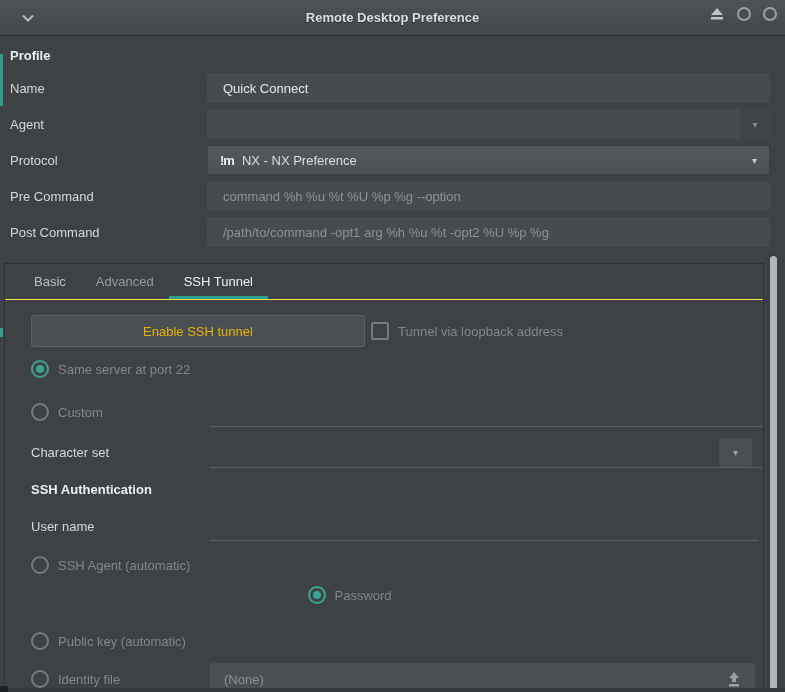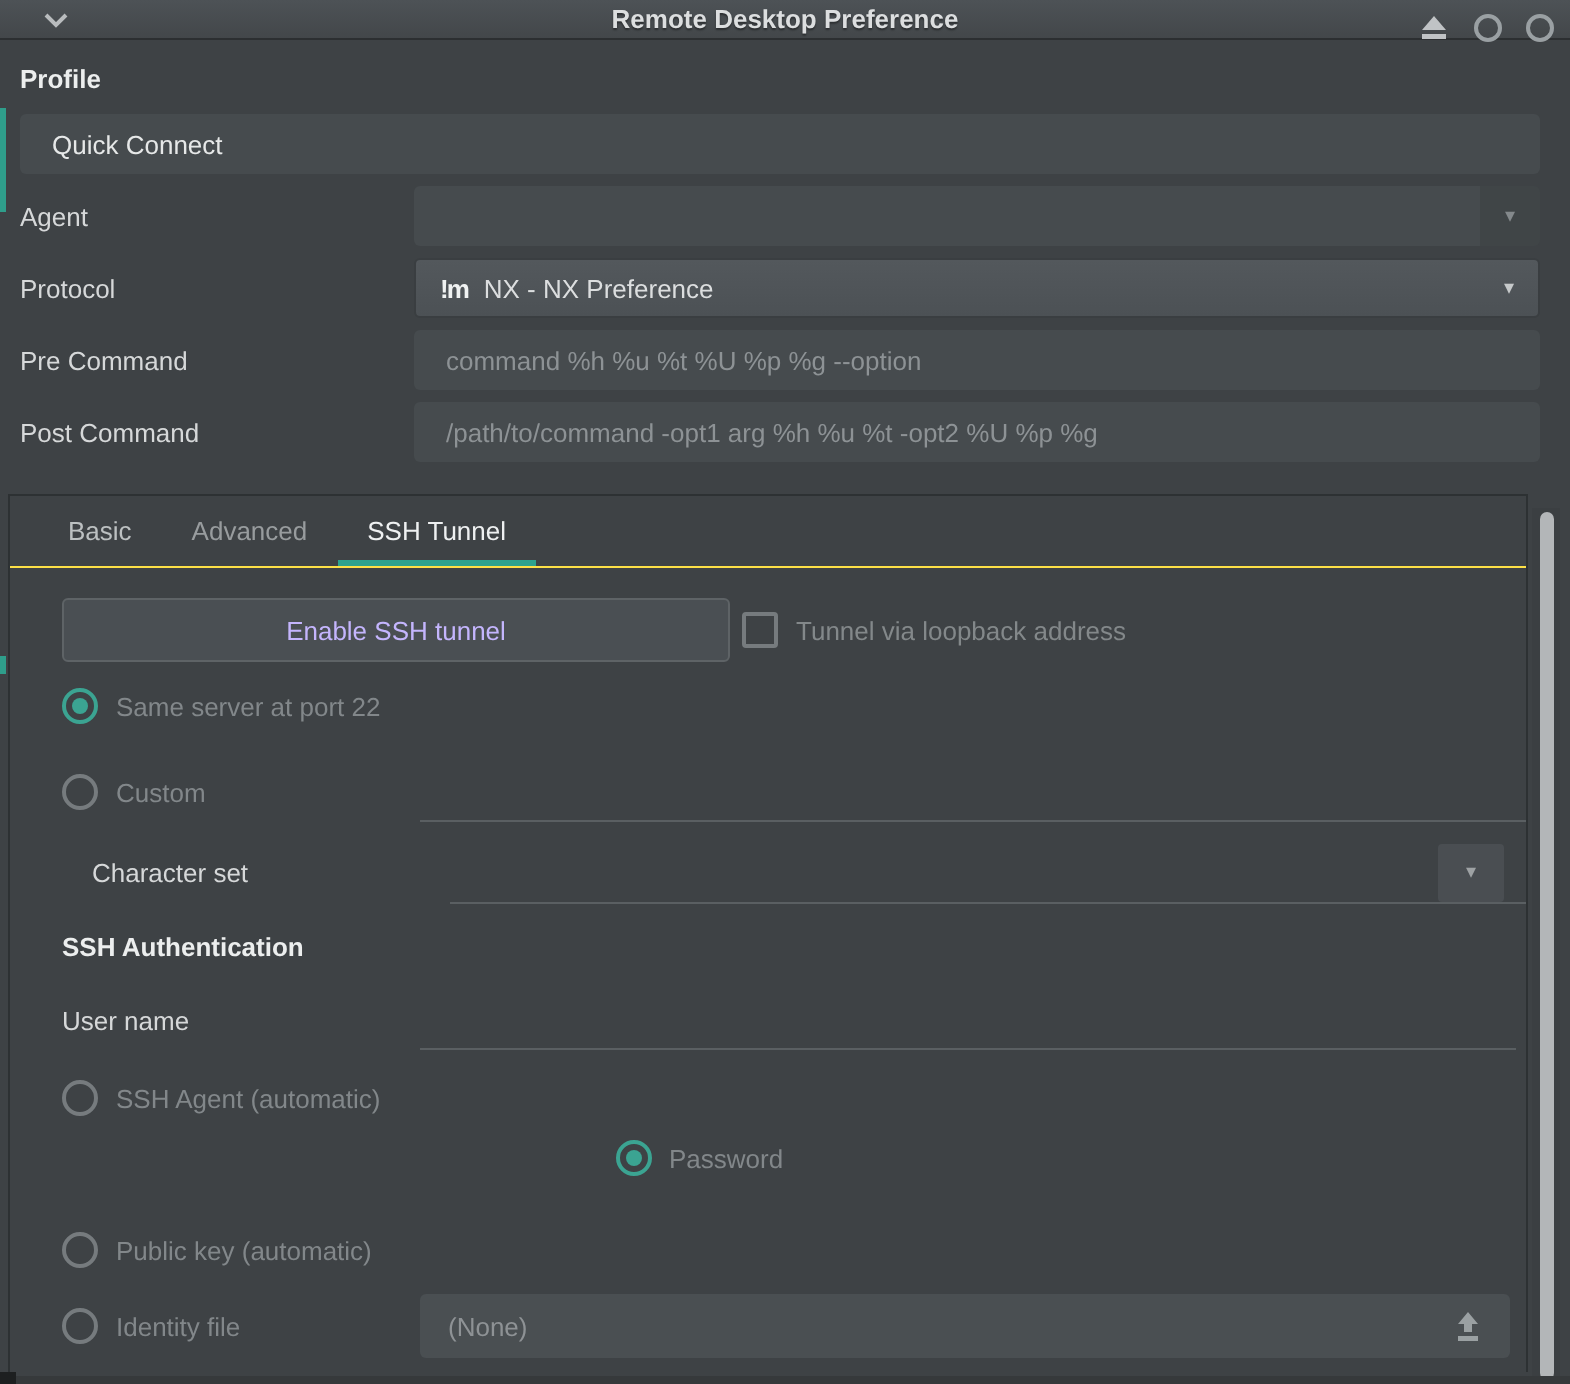--- a/index.html
+++ b/index.html
@@ -8,21 +8,21 @@
     font-family: "Liberation Sans", sans-serif;
     background: #3e4245;
     color: #d6d8d9;
     overflow: hidden;
     position: relative;
     font-size: 13px;
   }
 
   
   .titlebar {
-    height: 20px;
+    height: 36px;
     background: linear-gradient(#4d5256, #43474a);
     border-bottom: 1px solid #2c2f31;
     position: relative;
     display: flex;
     align-items: center;
   }
   .tb-menu { margin-left: 20px; width: 16px; height: 16px; display:flex; align-items:center; justify-content:center; }
   .tb-title {
     position: absolute; left: 0; right: 0; text-align: center;
     color: #dcdedf; font-weight: bold; font-size: 13px;
@@ -78,38 +78,38 @@
   .tab { padding: 0 15px; display: flex; align-items: center; color: #989c9e; }
   .tab.first { color: #bcc0c1; }
   .tab.active { color: #eef0f1; box-shadow: inset 0 -3px 0 #2da28e; }
 
   .page { padding: 15px 0 0 26px; }
 
   .row-a { display: flex; align-items: center; height: 32px; margin-bottom: 12px; }
   .toggle-btn {
     width: 334px; height: 32px; background: #4a4f53;
     border: 1px solid #5e6366; border-radius: 3px;
-    color: #c4b5fd; font-size: 13px; font-family: "Liberation Sans", sans-serif;
+    color: #eab308; font-size: 13px; font-family: "Liberation Sans", sans-serif;
     display: flex; align-items: center; justify-content: center;
   }
   .checkbox-wrap { display: flex; align-items: center; margin-left: 6px; color: #83888a; }
   .checkbox { width: 18px; height: 18px; border: 2px solid #767b7e; border-radius: 2px; margin-right: 9px; }
 
   .radio-row { display: flex; align-items: center; height: 20px; margin-bottom: 18px; }
   .radio { width: 18px; height: 18px; border: 2px solid #767b7e; border-radius: 50%; margin-right: 9px; position: relative; flex: 0 0 auto; }
   .radio.selected { border-color: #3ba492; }
   .radio.selected::after { content: ""; position: absolute; inset: 3px; border-radius: 50%; background: #3ba492; }
   .radio-label { color: #82878a; }
   .radio-label.enabled { color: #d6d8d9; }
 
   .inline-row { display: flex; height: 30px; }
   .offset { width: 179px; display: flex; align-items: center; flex: 0 0 auto; }
   .line-entry { flex: 1; height: 30px; border-bottom: 1px solid #5a5f62; }
 
-  .charset-row { display: flex; align-items: center; height: 31px; margin-top: 10px; margin-left: 15px; }
+  .charset-row { display: flex; align-items: center; height: 31px; margin-top: 10px; }
   .charset-field {
     flex: 1; height: 31px; border-bottom: 1px solid #5a5f62;
     display: flex; align-items: center; justify-content: flex-end; padding-right: 11px;
   }
   .combo-btn {
     width: 33px; height: 29px; background: #4a4e52; border-radius: 2px;
     display: flex; align-items: center; justify-content: center;
     color: #9ea2a4; font-size: 10px;
   }
 
@@ -153,20 +153,21 @@
     </svg>
     <div class="tb-circle"></div>
     <div class="tb-circle"></div>
   </div>
 </div>
 
 <div class="top-section">
   <div class="section-heading">Profile</div>
 
   <div class="form-row">
+    <div class="row-label">Name</div>
     <input class="entry" type="text" value="Quick Connect" style="">
   </div>
 
   <div class="form-row">
     <div class="row-label">Agent</div>
     <div class="combo">
       <div class="combo-tail">▾</div>
     </div>
   </div>
 

